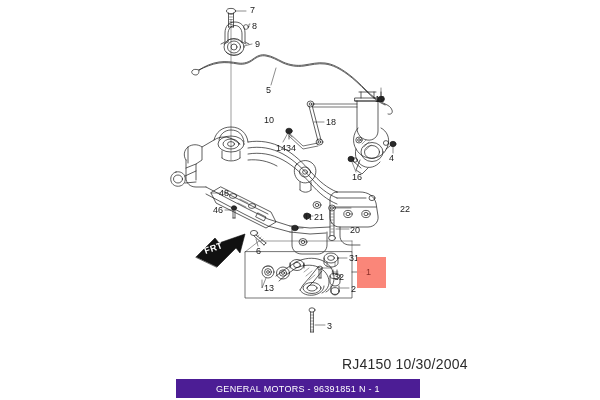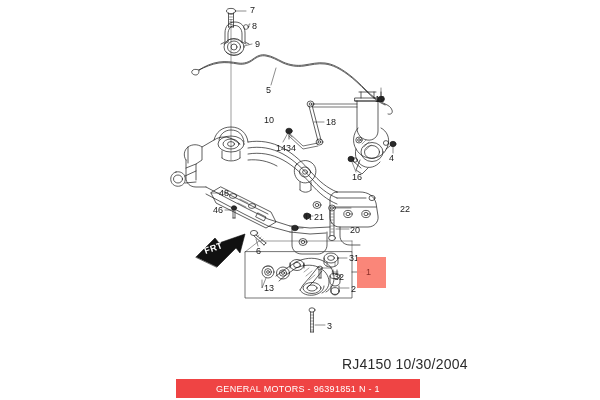--- a/index.html
+++ b/index.html
@@ -47,21 +47,21 @@
     color: #2b2b2b;
     letter-spacing: 0.2px;
     white-space: nowrap;
   }
   #footer-bar {
     position: absolute;
     left: 176px;
     top: 379px;
     width: 244px;
     height: 19px;
-    background: #ef4444;
+    background: #4c1d95;
     display: flex;
     align-items: center;
     justify-content: center;
   }
   #footer-text {
     font-size: 9px;
     color: #ffffff;
     letter-spacing: 0.3px;
     white-space: nowrap;
   }

